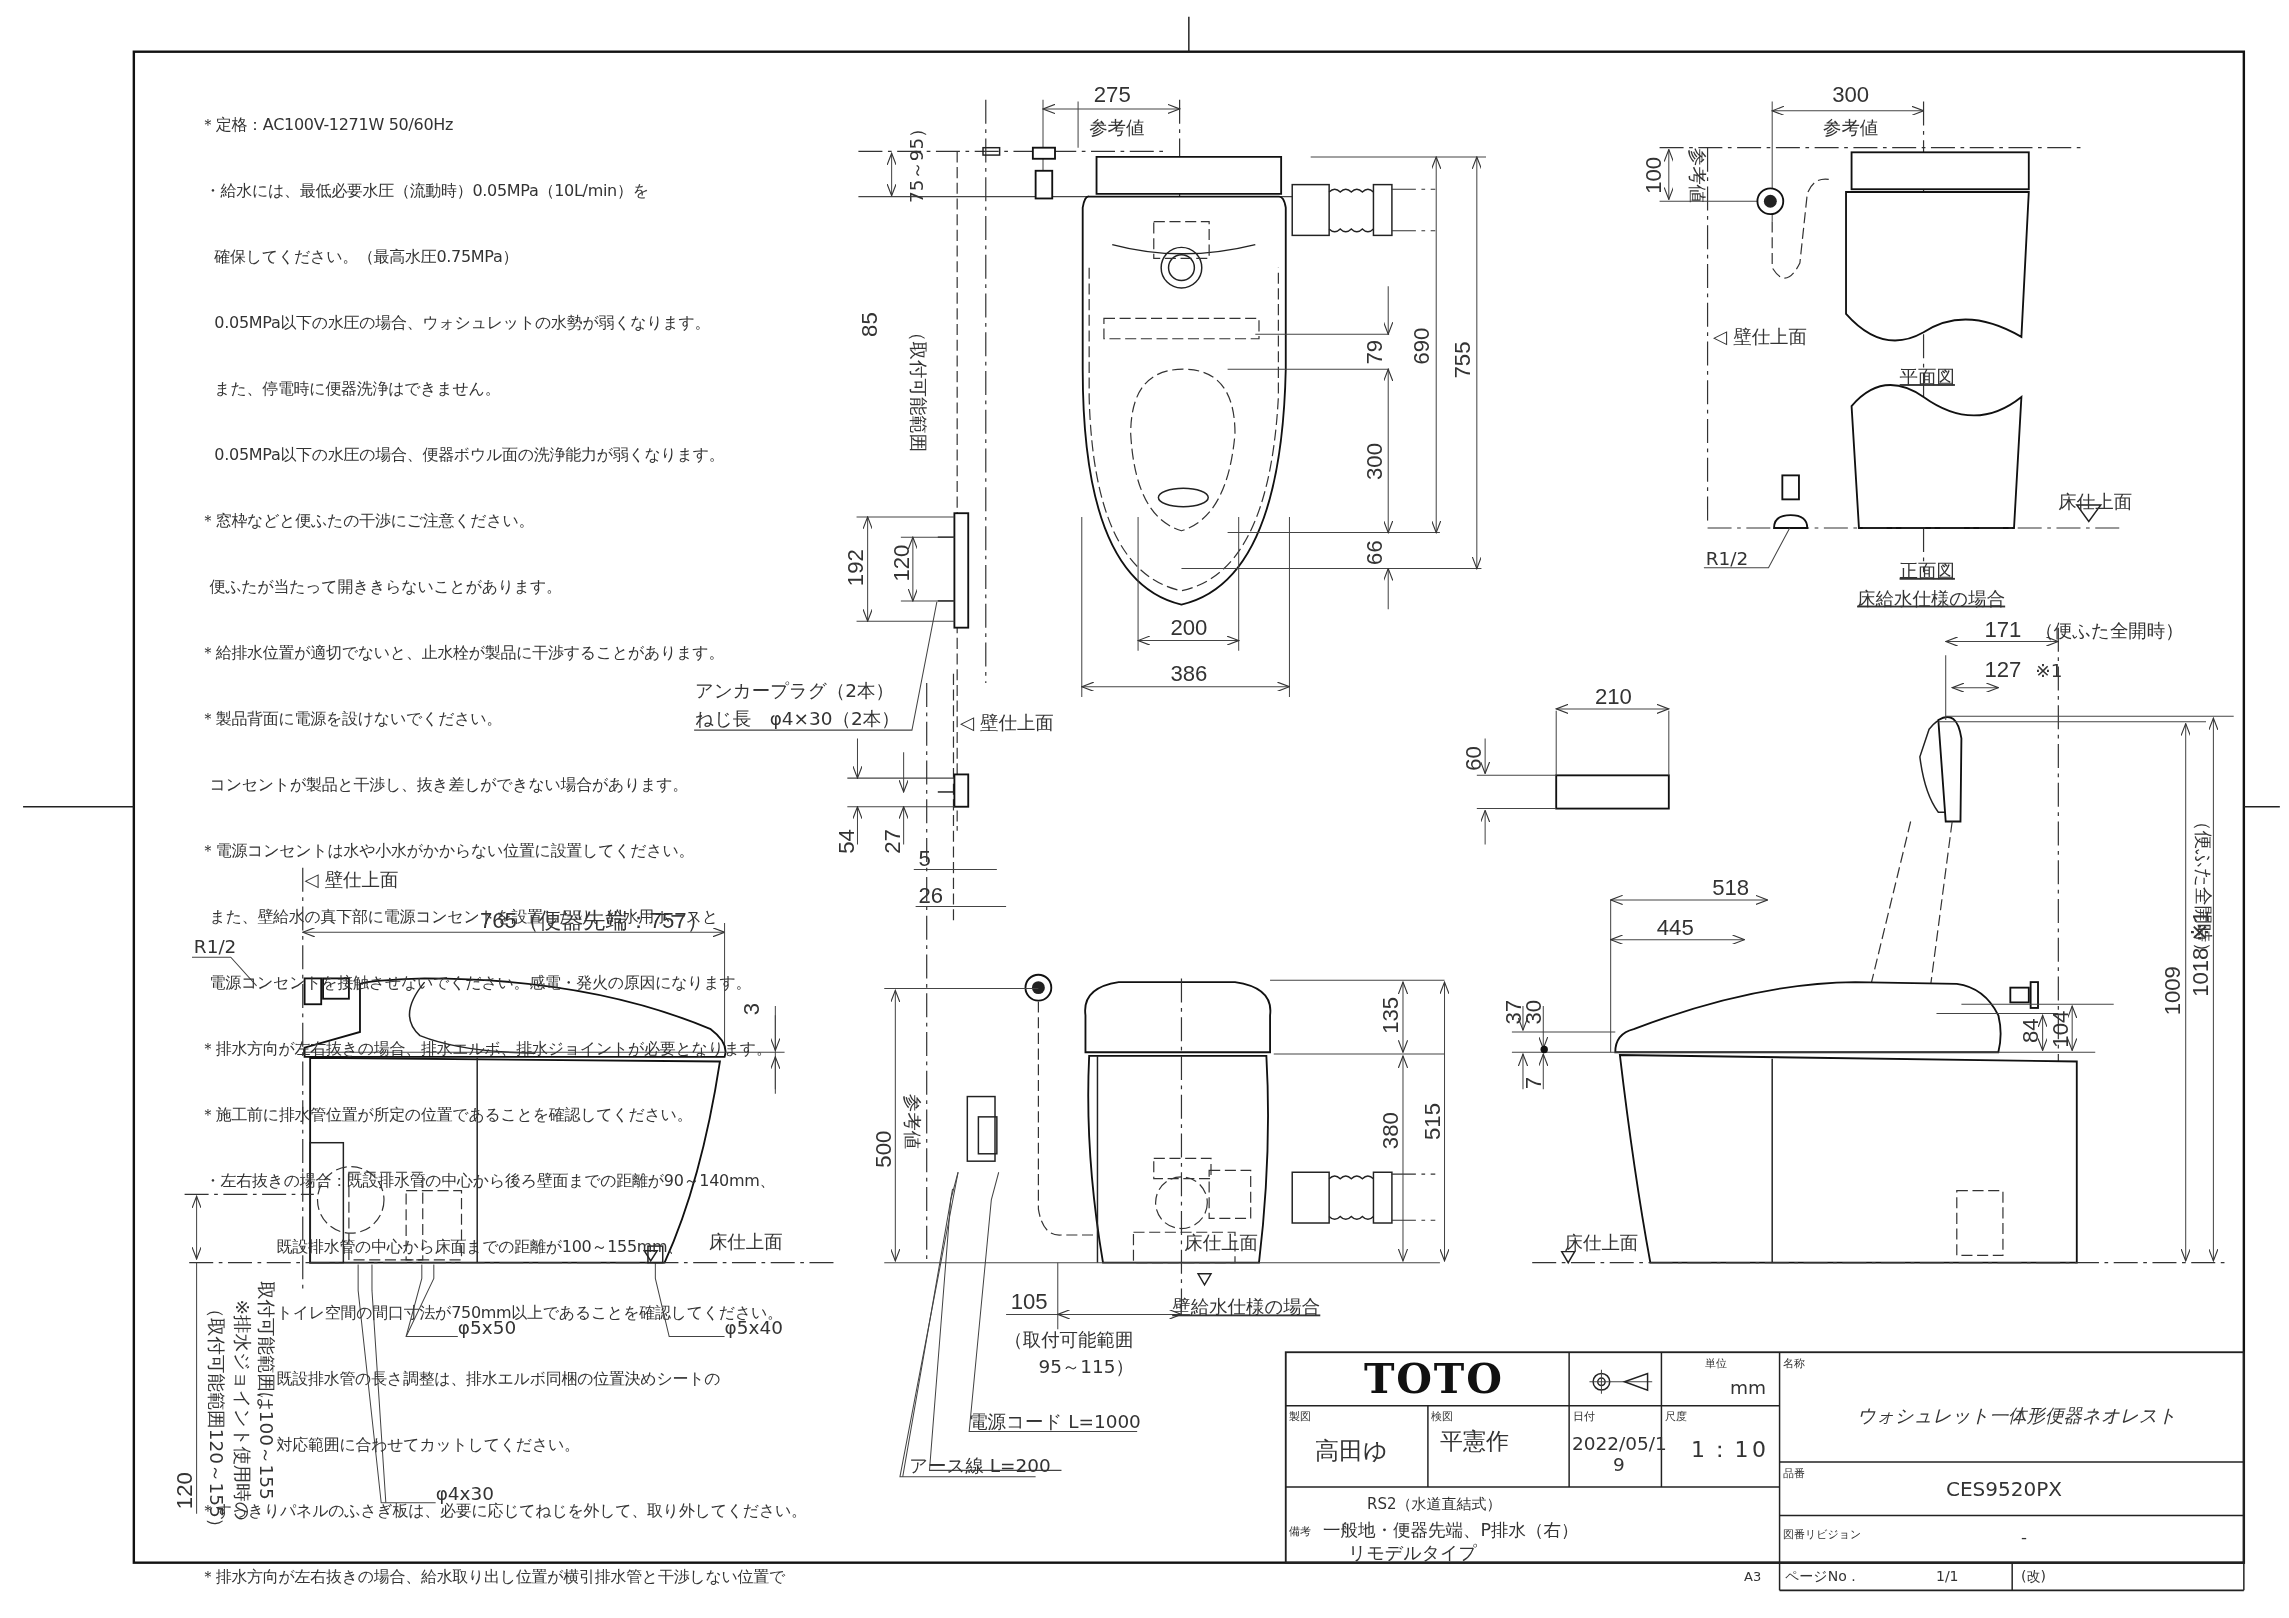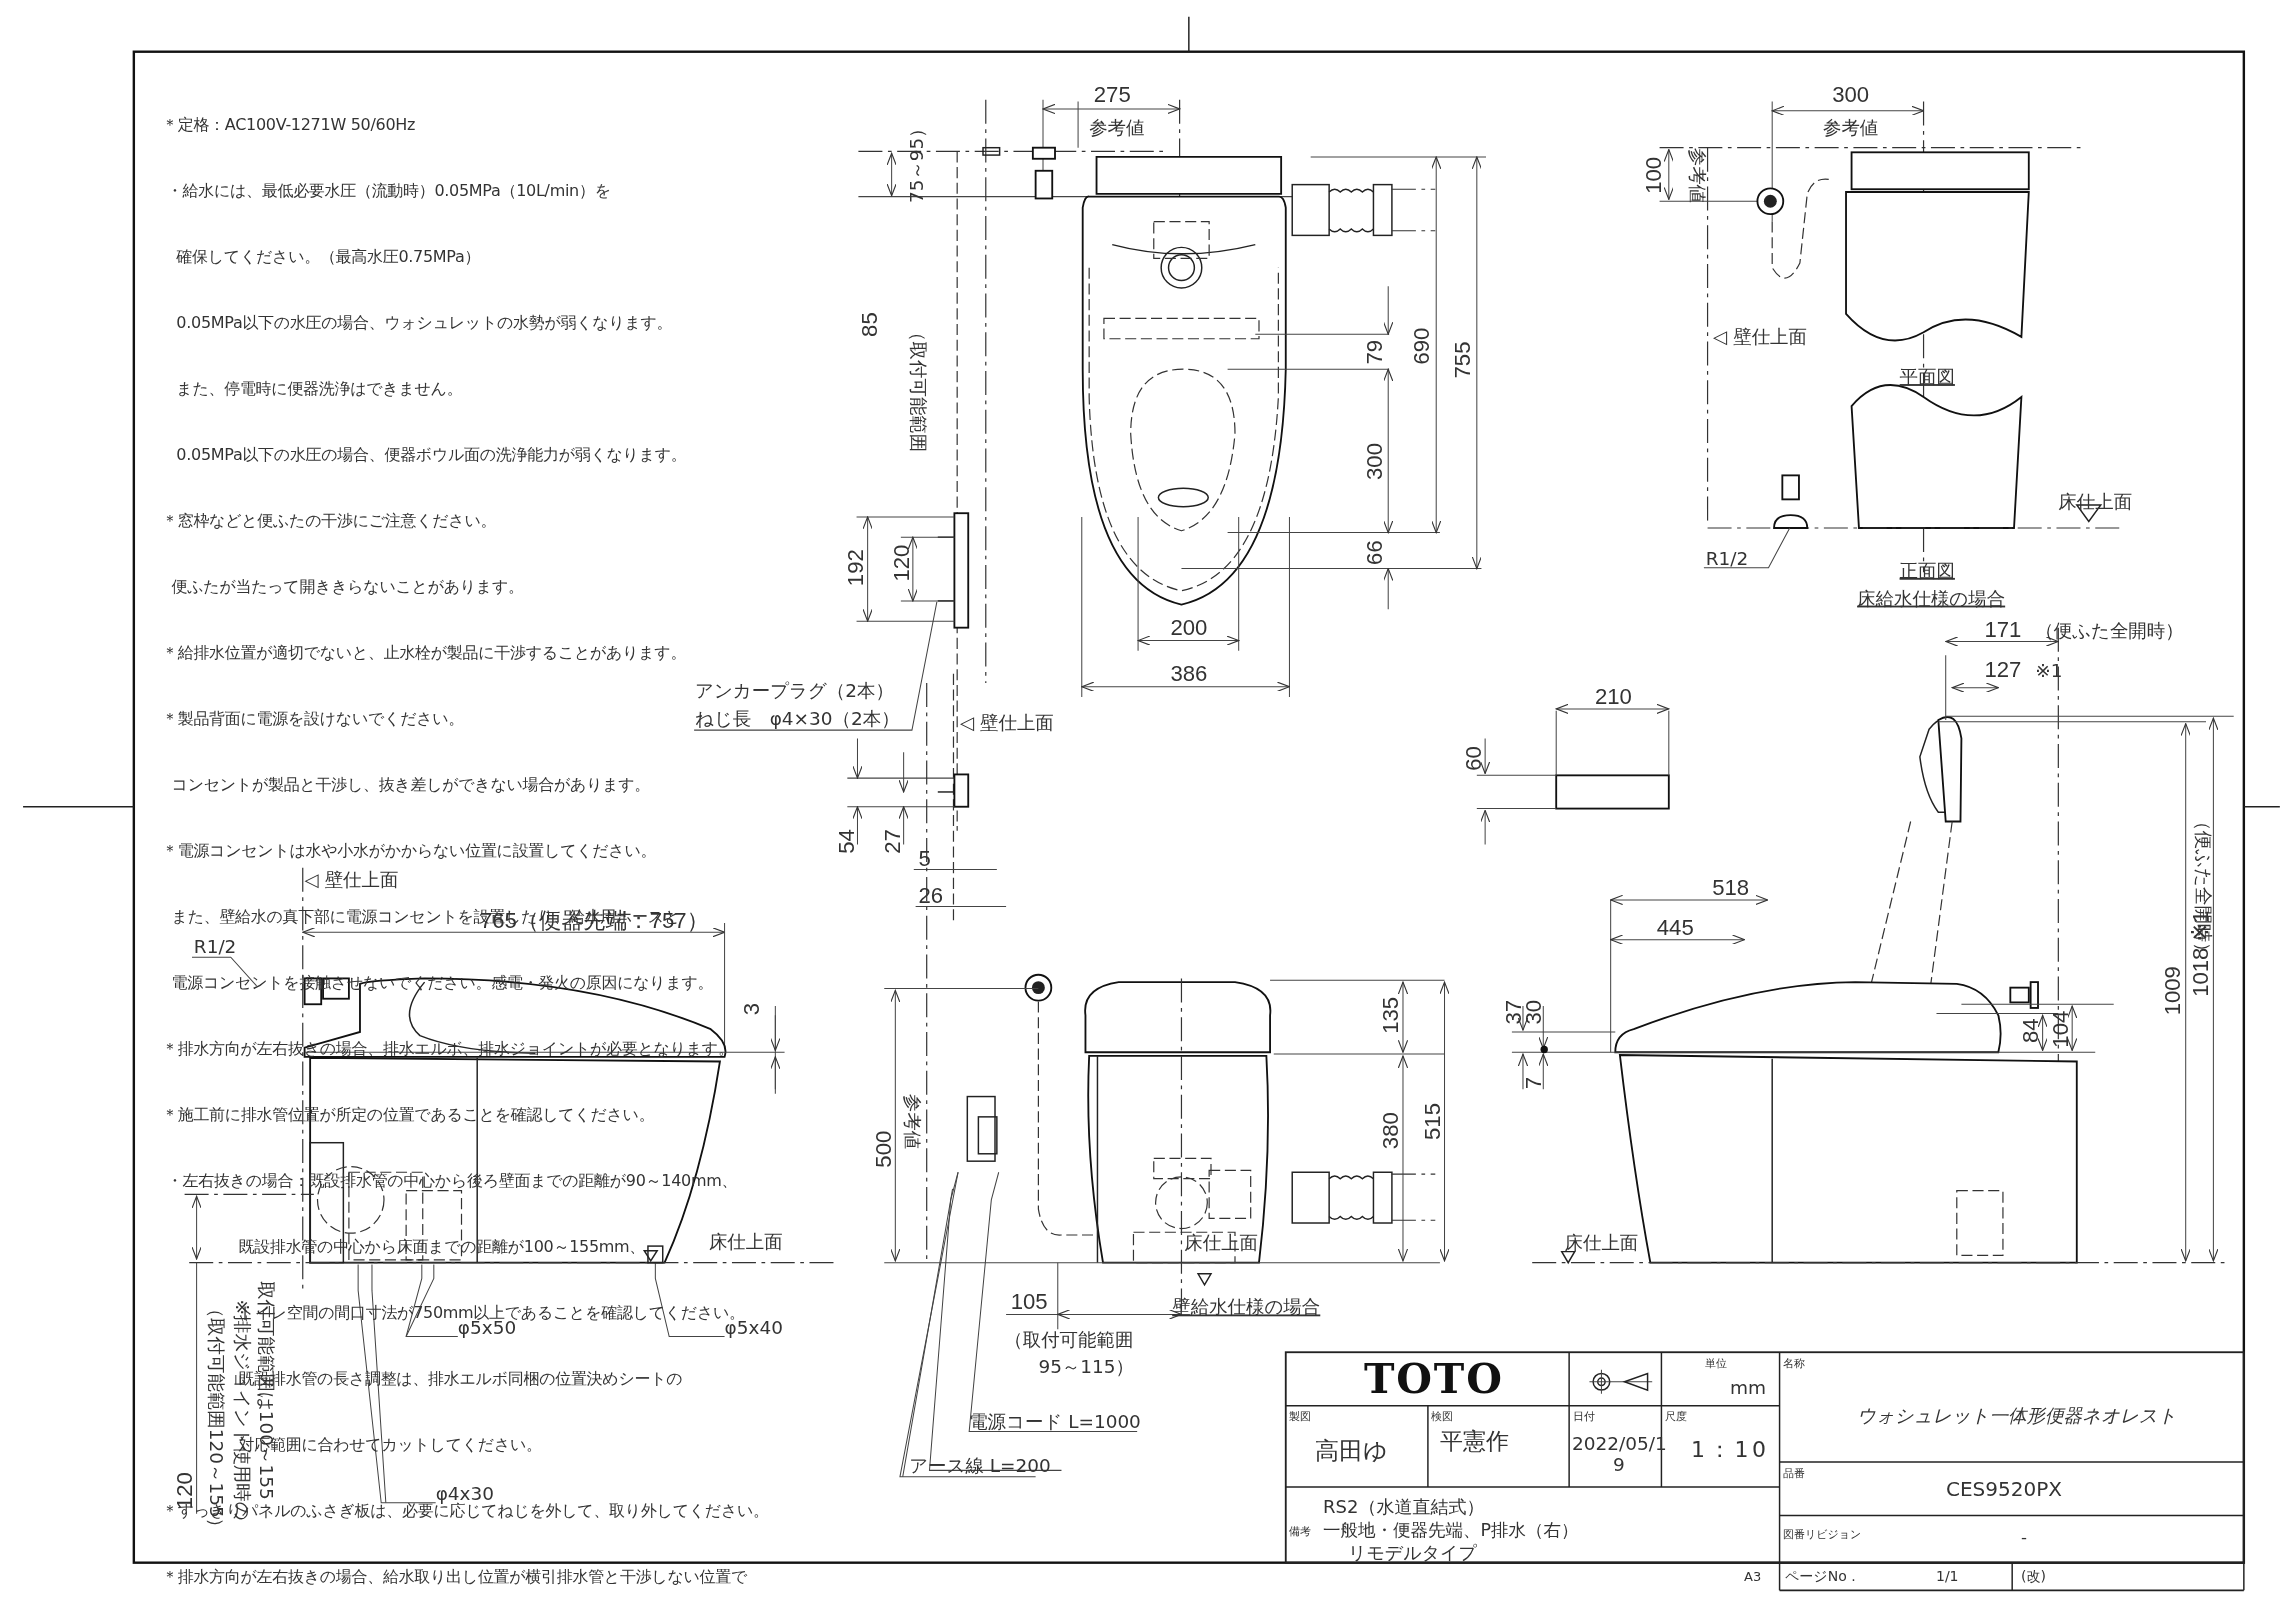--- a/index.html
+++ b/index.html
@@ -8,21 +8,21 @@
   .ln{stroke:#222;stroke-width:1.6;fill:none;}
   .thin{stroke:#444;stroke-width:1.1;fill:none;}
   .thick{stroke:#111;stroke-width:3;fill:none;}
   .dash{stroke:#333;stroke-width:1.3;fill:none;stroke-dasharray:12 5;}
   .chain{stroke:#333;stroke-width:1.3;fill:none;stroke-dasharray:26 6 4 6;}
   .dim{stroke:#444;stroke-width:1.1;fill:none;}
   .body{stroke:#111;stroke-width:2;fill:#fff;}
   .t{fill:#333;font-family:"DejaVu Sans","Liberation Sans",sans-serif;font-size:20px;}
   .tn{fill:#333;font-family:"Liberation Sans","DejaVu Sans",sans-serif;font-size:24px;}
   .notes{position:absolute;left:162px;top:70px;font-size:16px;line-height:22px;color:#333;white-space:pre;letter-spacing:-0.3px;}
-  .notes div{height:22px;}
+  .notes div{height:22px;margin-left:38px;}
   .lbl{position:absolute;left:3.7px;top:3.7px;font-size:11px;color:#333;}
   .val{position:absolute;font-size:20px;color:#333;}
   .logo{position:absolute;font-family:"DejaVu Serif","Liberation Serif",serif;font-weight:bold;font-size:41px;color:#111;letter-spacing:1.8px;}
 </style>
 </head>
 <body>
 
 <svg width="2290" height="1619" viewBox="0 0 2481 1754">
   <defs>
     <marker id="ar" markerWidth="14" markerHeight="10" refX="13" refY="5" orient="auto-start-reverse" markerUnits="userSpaceOnUse">
@@ -410,21 +410,21 @@
   <div class="val" style="left:1572px;top:1433px;font-size:18.5px;">2022/05/1</div>
   <div class="val" style="left:1613px;top:1454px;font-size:18.5px;">9</div>
 
   <div class="lbl" style="left:1665px;top:1409px;">尺度</div>
   <div class="val" style="left:1691px;top:1435px;font-size:22px;letter-spacing:3.7px;">1：10</div>
 
   <div class="lbl" style="left:1783px;top:1466px;">品番</div>
   <div class="val" style="left:1946px;top:1477px;font-size:20px;">CES9520PX</div>
 
   <div class="lbl" style="left:1289px;top:1491px;margin-top:33px;">備考</div>
-  <div class="val" style="left:1323px;top:1495px;font-size:18px;">RS2（水道直結式）</div>
+  <div class="val" style="left:1367px;top:1495px;font-size:15px;">RS2（水道直結式）</div>
   <div class="val" style="left:1323px;top:1518px;font-size:17.5px;">一般地・便器先端、P排水（右）</div>
   <div class="val" style="left:1348px;top:1541px;font-size:18px;">リモデルタイプ</div>
 
   <div class="lbl" style="left:1783px;top:1527px;">図番リビジョン</div>
   <div class="val" style="left:2021px;top:1528px;font-size:16.6px;">-</div>
 
   <div class="val" style="left:1744px;top:1569px;font-size:13px;">A3</div>
   <div class="val" style="left:1785px;top:1568px;font-size:14px;">ページNo .</div>
   <div class="val" style="left:1936px;top:1568px;font-size:14px;">1/1</div>
   <div class="val" style="left:2021px;top:1568px;font-size:14px;">(改)</div>

